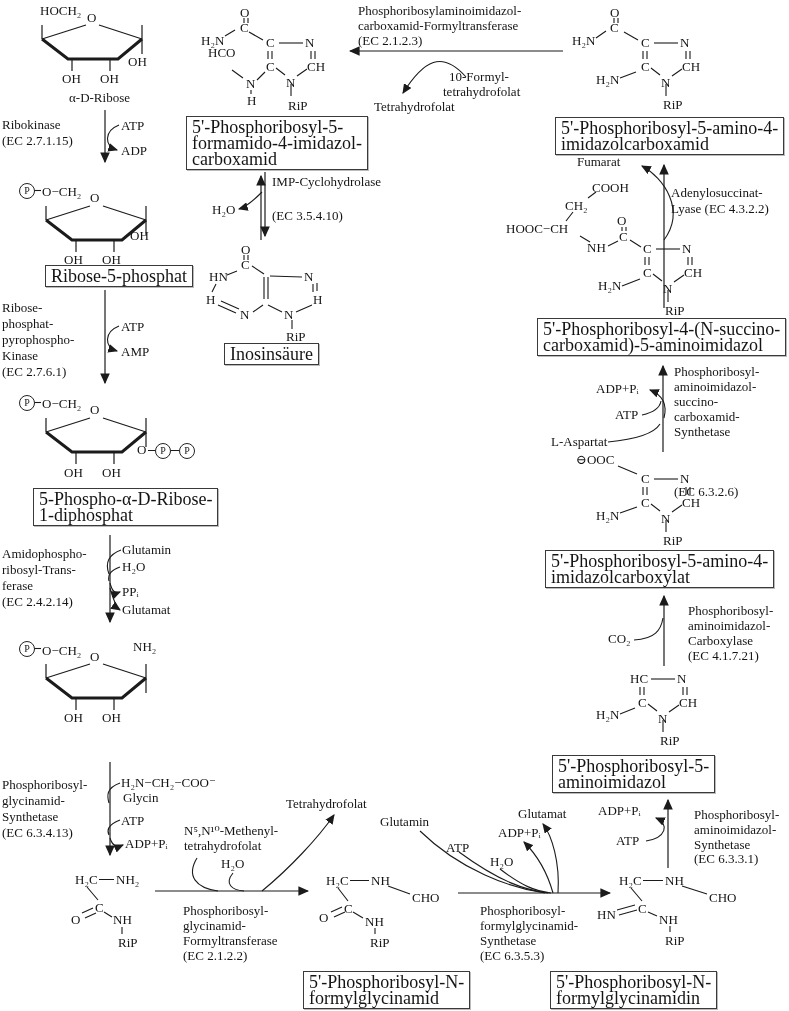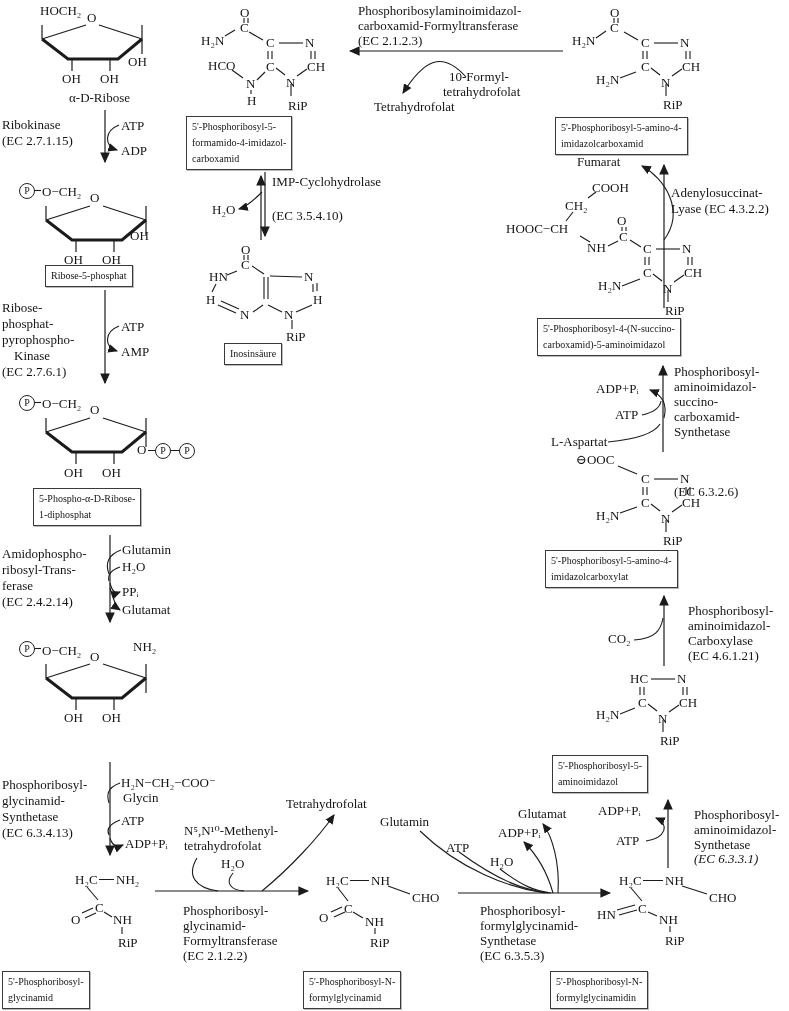--- a/index.html
+++ b/index.html
@@ -1,21 +1,21 @@
 <!DOCTYPE html>
 <html><head>
 <meta charset="utf-8">
 <style>
   html,body{margin:0;padding:0;background:#fff;}
   #stage{position:relative;width:789px;height:1011px;background:#ffffff;overflow:hidden;
          font-family:"Liberation Serif","DejaVu Serif","DejaVu Sans",serif;color:#141414;}
   #bonds{position:absolute;left:0;top:0;z-index:1;}
   .lbl{position:absolute;z-index:2;font-size:13px;line-height:14px;white-space:nowrap;}
   .box{position:absolute;z-index:2;border:1.4px solid #3a3a3a;background:#fff;
-       padding:2px 5px;font-size:10px;line-height:16px;white-space:nowrap;
+       padding:2px 5px;font-size:18px;line-height:16px;white-space:nowrap;
        box-shadow:1px 1px 0 #bbb;}
   .pc{position:absolute;z-index:2;width:14px;height:14px;border:1.3px solid #222;border-radius:50%;
       font-size:10px;line-height:13px;text-align:center;background:#fff;}
 </style>
 </head>
 <body>
 
 <div id="stage">
   <svg id="bonds" width="789" height="1011" viewBox="0 0 789 1011">
     <defs>
@@ -132,21 +132,21 @@
     <div class="lbl" style="left: 358px; top: 19px;">carboxamid-Formyltransferase</div>
     <div class="lbl" style="left: 358px; top: 34px;">(EC 2.1.2.3)</div>
     <div class="lbl" style="left: 449px; top: 70px;">10-Formyl-</div>
     <div class="lbl" style="left: 443px; top: 85px;">tetrahydrofolat</div>
     <div class="lbl" style="left: 374px; top: 100px;">Tetrahydrofolat</div>
     <div class="lbl" style="left: 240px; top: 6px;">O</div>
     <div class="lbl" style="left: 240px; top: 21px;">C</div>
     <div class="lbl" style="left: 201px; top: 34px;">H₂N</div>
     <div class="lbl" style="left: 266px; top: 36px;">C</div>
     <div class="lbl" style="left: 305px; top: 36px;">N</div>
-    <div class="lbl" style="left: 208px; top: 59px;">HCO</div>
+    <div class="lbl" style="left: 208px; top: 46px;">HCO</div>
     <div class="lbl" style="left: 266px; top: 60px;">C</div>
     <div class="lbl" style="left: 307px; top: 60px;">CH</div>
     <div class="lbl" style="left: 246px; top: 77px;">N</div>
     <div class="lbl" style="left: 247px; top: 94px;">H</div>
     <div class="lbl" style="left: 286px; top: 76px;">N</div>
     <div class="lbl" style="left: 288px; top: 99px;">RiP</div>
     <div class="lbl" style="left: 272px; top: 175px;">IMP-Cyclohydrolase</div>
     <div class="lbl" style="left: 272px; top: 209px;">(EC 3.5.4.10)</div>
     <div class="lbl" style="left: 212px; top: 203px;">H₂O</div>
     <div class="lbl" style="left: 241px; top: 243px;">O</div>
@@ -198,53 +198,53 @@
     <div class="lbl" style="left: 680px; top: 472px;">N</div>
     <div class="lbl" style="left: 641px; top: 496px;">C</div>
     <div class="lbl" style="left: 682px; top: 496px;">CH</div>
     <div class="lbl" style="left: 596px; top: 509px;">H₂N</div>
     <div class="lbl" style="left: 661px; top: 512px;">N</div>
     <div class="lbl" style="left: 663px; top: 534px;">RiP</div>
     <div class="lbl" style="left: 608px; top: 632px;">CO₂</div>
     <div class="lbl" style="left: 688px; top: 604px;">Phosphoribosyl-</div>
     <div class="lbl" style="left: 688px; top: 619px;">aminoimidazol-</div>
     <div class="lbl" style="left: 688px; top: 634px;">Carboxylase</div>
-    <div class="lbl" style="left: 688px; top: 649px;">(EC 4.6.1.21)</div>
+    <div class="lbl" style="left: 688px; top: 649px;">(EC 4.1.7.21)</div>
     <div class="lbl" style="left: 630px; top: 672px;">HC</div>
     <div class="lbl" style="left: 677px; top: 672px;">N</div>
     <div class="lbl" style="left: 638px; top: 696px;">C</div>
     <div class="lbl" style="left: 679px; top: 696px;">CH</div>
     <div class="lbl" style="left: 596px; top: 708px;">H₂N</div>
     <div class="lbl" style="left: 658px; top: 712px;">N</div>
     <div class="lbl" style="left: 660px; top: 734px;">RiP</div>
     <div class="lbl" style="left: 598px; top: 804px;">ADP+Pᵢ</div>
     <div class="lbl" style="left: 616px; top: 834px;">ATP</div>
     <div class="lbl" style="left: 694px; top: 808px;">Phosphoribosyl-</div>
     <div class="lbl" style="left: 694px; top: 823px;">aminoimidazol-</div>
     <div class="lbl" style="left: 694px; top: 838px;">Synthetase</div>
-    <div class="lbl" style="left: 694px; top: 852px; font-style: italic;">(EC 6.3.3.1)</div>
+    <div class="lbl" style="left: 694px; top: 852px;">(EC 6.3.3.1)</div>
     <div class="lbl" style="left: 40px; top: 4px;">HOCH₂</div>
     <div class="lbl" style="left: 87px; top: 11px;">O</div>
     <div class="lbl" style="left: 128px; top: 55px;">OH</div>
     <div class="lbl" style="left: 62px; top: 72px;">OH</div>
     <div class="lbl" style="left: 100px; top: 72px;">OH</div>
     <div class="lbl" style="left: 69px; top: 91px;">α-D-Ribose</div>
     <div class="lbl" style="left: 2px; top: 118px;">Ribokinase</div>
     <div class="lbl" style="left: 2px; top: 134px;">(EC 2.7.1.15)</div>
     <div class="lbl" style="left: 121px; top: 119px;">ATP</div>
     <div class="lbl" style="left: 121px; top: 144px;">ADP</div>
     <div class="lbl" style="left: 42px; top: 185px;">O−CH₂</div>
     <div class="lbl" style="left: 90px; top: 191px;">O</div>
     <div class="lbl" style="left: 130px; top: 229px;">OH</div>
     <div class="lbl" style="left: 64px; top: 253px;">OH</div>
     <div class="lbl" style="left: 102px; top: 253px;">OH</div>
     <div class="lbl" style="left: 2px; top: 301px;">Ribose-</div>
     <div class="lbl" style="left: 2px; top: 317px;">phosphat-</div>
     <div class="lbl" style="left: 2px; top: 333px;">pyrophospho-</div>
-    <div class="lbl" style="left: 2px; top: 349px; margin-left: 12px;">Kinase</div>
+    <div class="lbl" style="left: 2px; top: 349px;">Kinase</div>
     <div class="lbl" style="left: 2px; top: 365px;">(EC 2.7.6.1)</div>
     <div class="lbl" style="left: 121px; top: 320px;">ATP</div>
     <div class="lbl" style="left: 121px; top: 345px;">AMP</div>
     <div class="lbl" style="left: 42px; top: 397px;">O−CH₂</div>
     <div class="lbl" style="left: 90px; top: 403px;">O</div>
     <div class="lbl" style="left: 137px; top: 443px;">O</div>
     <div class="lbl" style="left: 64px; top: 466px;">OH</div>
     <div class="lbl" style="left: 102px; top: 466px;">OH</div>
     <div class="lbl" style="left: 122px; top: 543px;">Glutamin</div>
     <div class="lbl" style="left: 122px; top: 560px;">H₂O</div>
@@ -304,24 +304,20 @@
     <div class="lbl" style="left: 638px; top: 902px;">C</div>
     <div class="lbl" style="left: 659px; top: 913px;">NH</div>
     <div class="lbl" style="left: 665px; top: 934px;">RiP</div>
     <div class="box" style="left: 45px; top: 265px;">
       <div>Ribose-5-phosphat</div>
     </div>
     <div class="box" style="left: 33px; top: 488px;">
       <div>5-Phospho-α-D-Ribose-</div>
       <div>1-diphosphat</div>
     </div>
-    <div class="box" style="left: 2px; top: 971px;">
-      <div>5'-Phosphoribosyl-</div>
-      <div>glycinamid</div>
-    </div>
     <div class="box" style="left: 303px; top: 971px;">
       <div>5'-Phosphoribosyl-N-</div>
       <div>formylglycinamid</div>
     </div>
     <div class="box" style="left: 550px; top: 971px;">
       <div>5'-Phosphoribosyl-N-</div>
       <div>formylglycinamidin</div>
     </div>
     <div class="box" style="left: 552px; top: 755px;">
       <div>5'-Phosphoribosyl-5-</div>

